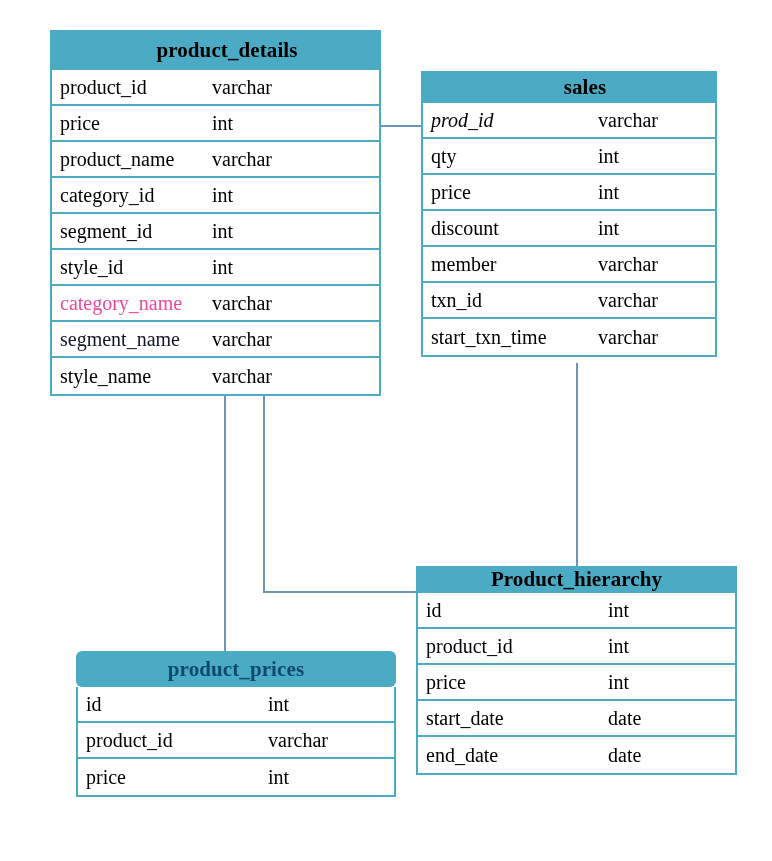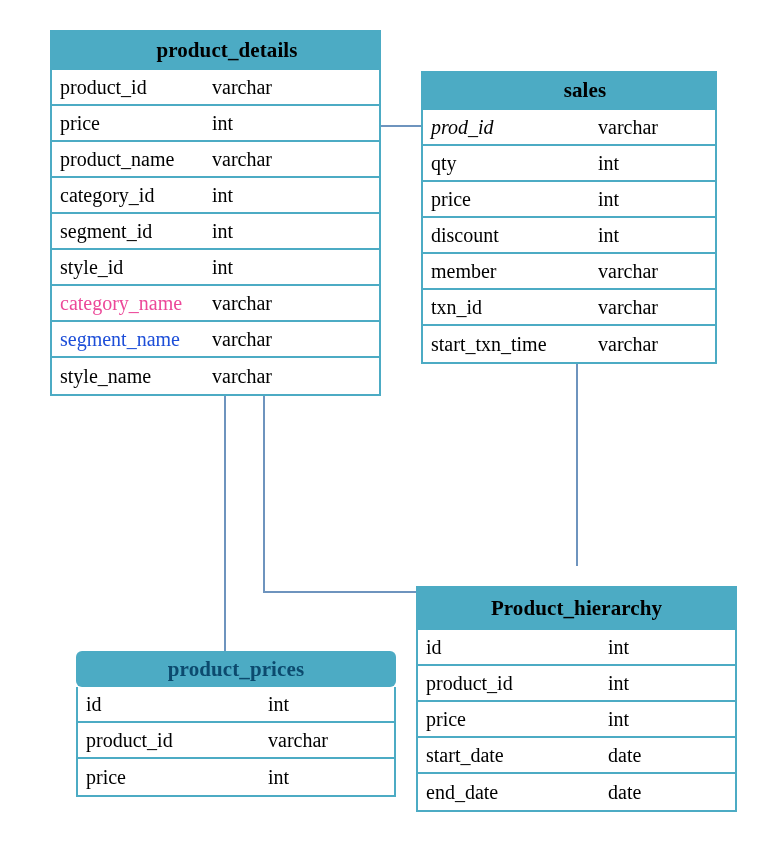--- a/index.html
+++ b/index.html
@@ -77,27 +77,27 @@
   }
 
   
   #ent-product_details { left: 50px;  top: 30px;  width: 331px; }
   #ent-product_details .entity-header { height: 40px; font-size: 21px; }
   #ent-product_details .row { height: 36px; font-size: 20px; }
   #ent-product_details .col-name { width: 160px; padding-left: 8px; }
   #ent-product_details .col-type { flex: 1; }
 
   #ent-sales { left: 421px; top: 71px; width: 296px; }
-  #ent-sales .entity-header { height: 39px; font-size: 21px; padding-left: 32px; }
+  #ent-sales .entity-header { height: 32px; font-size: 21px; padding-left: 32px; }
   #ent-sales .row { height: 36px; font-size: 20px; }
   #ent-sales .col-name { width: 175px; padding-left: 8px; }
   #ent-sales .col-type { flex: 1; }
 
   #ent-Product_hierarchy { left: 416px; top: 566px; width: 321px; }
-  #ent-Product_hierarchy .entity-header { height: 44px; font-size: 21px; margin-top: 20px; }
+  #ent-Product_hierarchy .entity-header { height: 27px; font-size: 21px; }
   #ent-Product_hierarchy .row { height: 36px; font-size: 20px; }
   #ent-Product_hierarchy .col-name { width: 190px; padding-left: 8px; }
   #ent-Product_hierarchy .col-type { flex: 1; }
 
   #ent-product_prices { left: 76px; top: 651px; width: 320px; }
   #ent-product_prices .entity-header { height: 36px; font-size: 21px; }
   #ent-product_prices .row { height: 36px; font-size: 20px; }
   #ent-product_prices .col-name { width: 190px; padding-left: 8px; }
   #ent-product_prices .col-type { flex: 1; }
 </style>
@@ -144,21 +144,21 @@
       </div>
       <div class="row">
         <span class="col-name" style="color: rgb(0, 0, 0);">style_id</span>
         <span class="col-type" style="color: rgb(0, 0, 0);">int</span>
       </div>
       <div class="row">
         <span class="col-name" style="color: #ec4899;">category_name</span>
         <span class="col-type" style="color: rgb(0, 0, 0);">varchar</span>
       </div>
       <div class="row">
-        <span class="col-name" style="color: #1d4ed8;">segment_name</span>
+        <span class="col-name" style="color: #0f172a;">segment_name</span>
         <span class="col-type" style="color: rgb(0, 0, 0);">varchar</span>
       </div>
       <div class="row">
         <span class="col-name" style="color: rgb(0, 0, 0);">style_name</span>
         <span class="col-type" style="color: rgb(0, 0, 0);">varchar</span>
       </div>
     </div>
   </div>
 
   <div class="entity" id="ent-sales">

